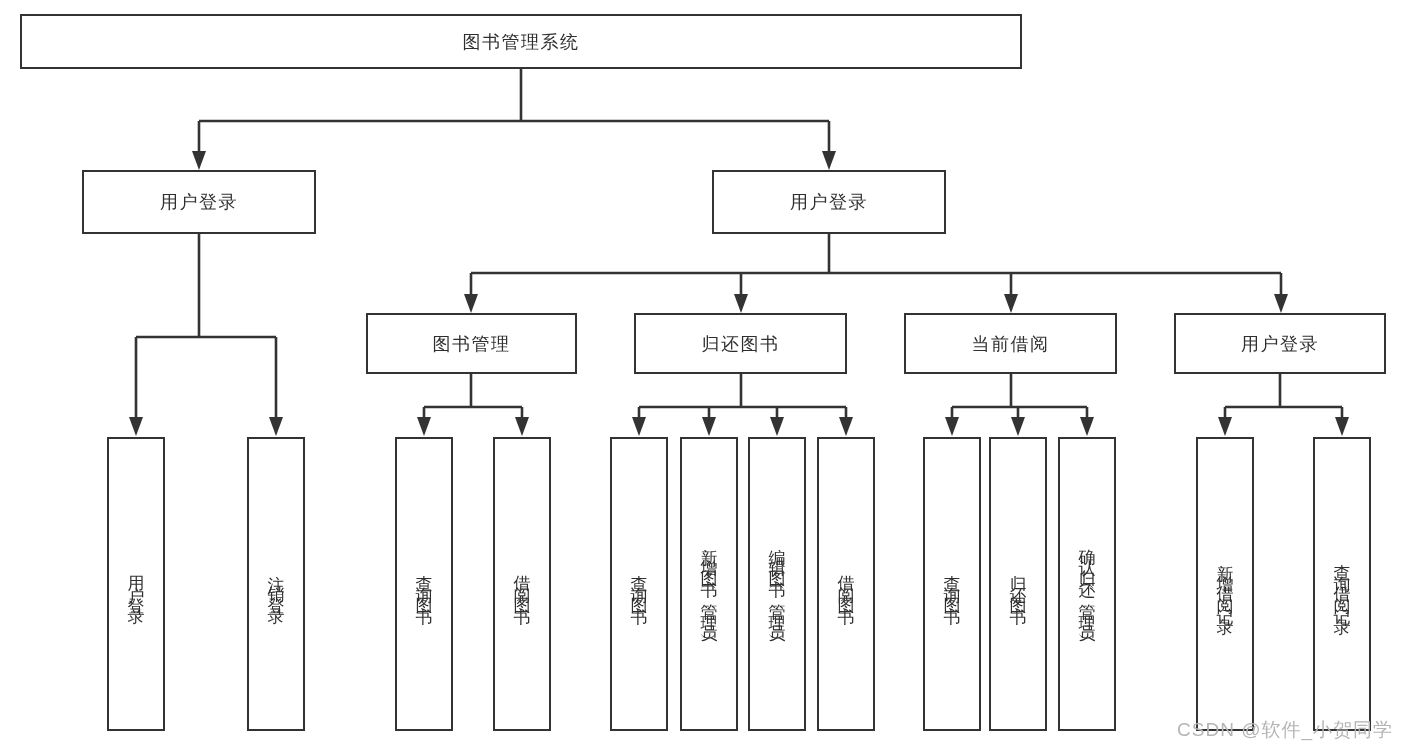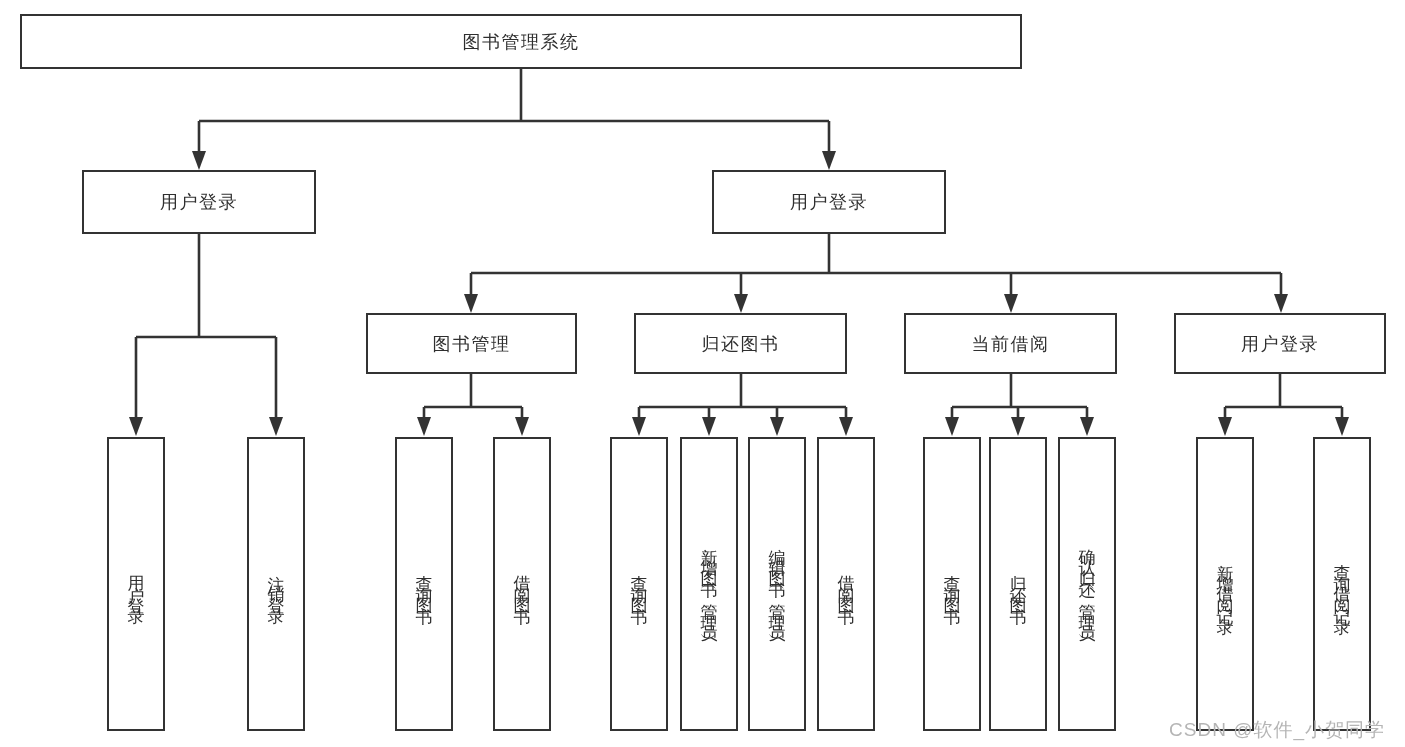--- a/index.html
+++ b/index.html
@@ -26,21 +26,21 @@
     border:2.2px solid var(--line,#333);
     background:var(--background,#fff);
     display:flex;align-items:center;justify-content:center;
   }
   .vbox .vlabel{
     writing-mode:vertical-rl;
     font-size:17px;letter-spacing:11px;line-height:1;
     white-space:nowrap;
   }
   .watermark{
-    position:absolute;right:20px;bottom:4px;
+    position:absolute;right:12px;bottom:4px;
     font-size:19px;letter-spacing:1px;
     color:var(--watermark,#b5b5b5);
   }
 </style>
 </head>
 <body>
 
 <div class="canvas" style="--line: #333333; --text: #2f2f2f; --watermark: #b5b5b5; --background: #ffffff;">
 
   <svg class="connectors" viewBox="0 0 1405 747" xmlns="http://www.w3.org/2000/svg">

